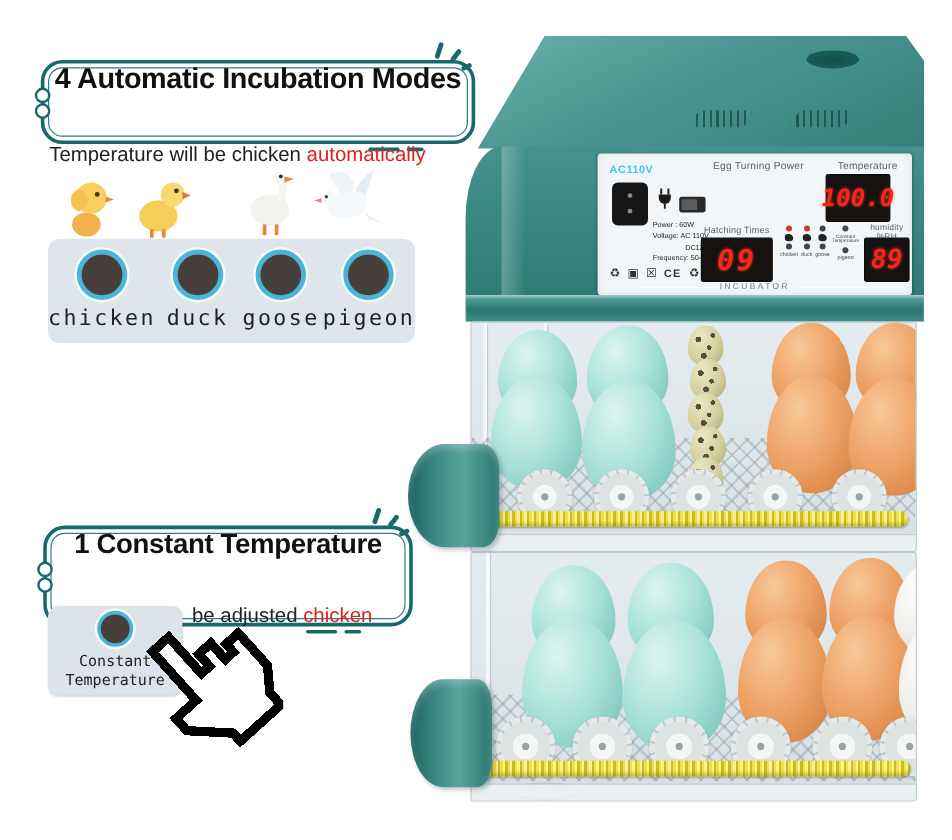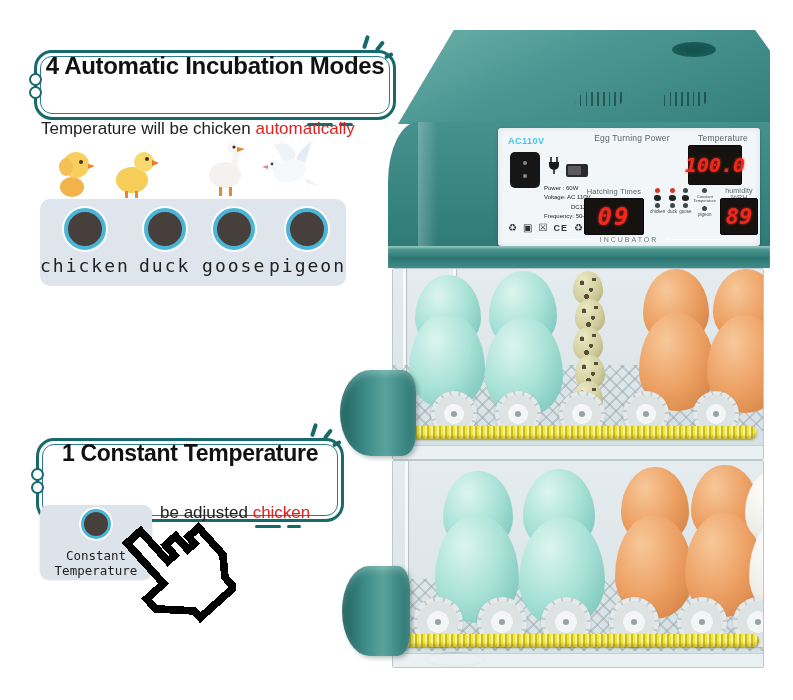--- a/index.html
+++ b/index.html
@@ -36,21 +36,21 @@
               background:#dfe5ed;display:grid;grid-template-columns:repeat(4,1fr);
               align-items:start;justify-items:center;padding-top:9px;box-sizing:border-box;}
   .mode-cell{display:flex;flex-direction:column;align-items:center;gap:5px;}
   .round-btn{width:34px;height:34px;border-radius:50%;background:#473f3c;
              border:4px solid #4ab5d6;box-shadow:0 0 0 2px rgba(255,255,255,.85);}
   .mode-label{font-family:"DejaVu Sans Mono",monospace;font-size:18px;letter-spacing:2px;color:#222;}
 
   
   .const-card{position:absolute;left:40px;top:505px;width:112px;height:74px;border-radius:9px;
               background:#dce3ea;box-shadow:0 1px 2px rgba(0,0,0,.15);
-              display:flex;flex-direction:column;align-items:center;padding-top:4px;box-sizing:border-box;justify-content:space-between;}
+              display:flex;flex-direction:column;align-items:center;padding-top:4px;box-sizing:border-box;}
   .round-btn.small{width:24px;height:24px;border-width:3px;}
   .const-label{font-family:"DejaVu Sans Mono",monospace;font-size:12.5px;color:#222;line-height:1.25;text-align:center;margin-top:4px;}
 
   
   .inc-top{position:absolute;left:398px;top:30px;width:372px;height:94px;
            background:linear-gradient(155deg,#6cb0aa,#4c9793 40%,#357f7b);
            clip-path:polygon(15% 0%,96% 0%,100% 22%,100% 100%,0% 100%);}
   .inc-top .hole{position:absolute;left:274px;top:12px;width:44px;height:15px;border-radius:50%;
                  background:radial-gradient(#11504d,#1d615d);}
   .vent{position:absolute;width:46px;height:14px;border-radius:4px;transform:skewX(-30deg);

